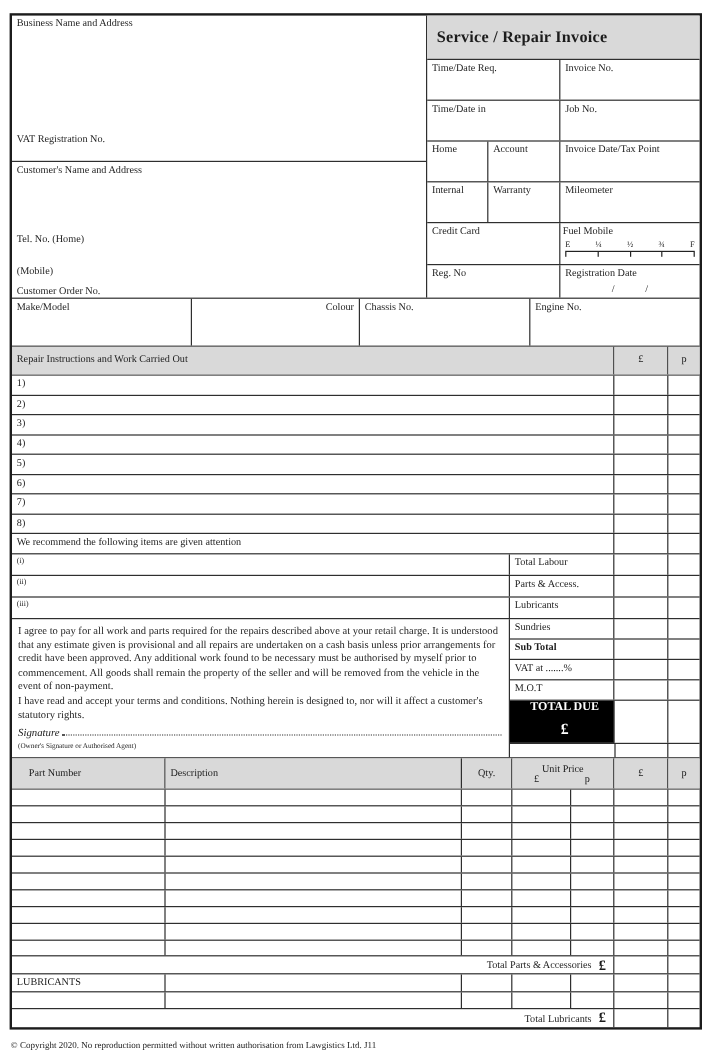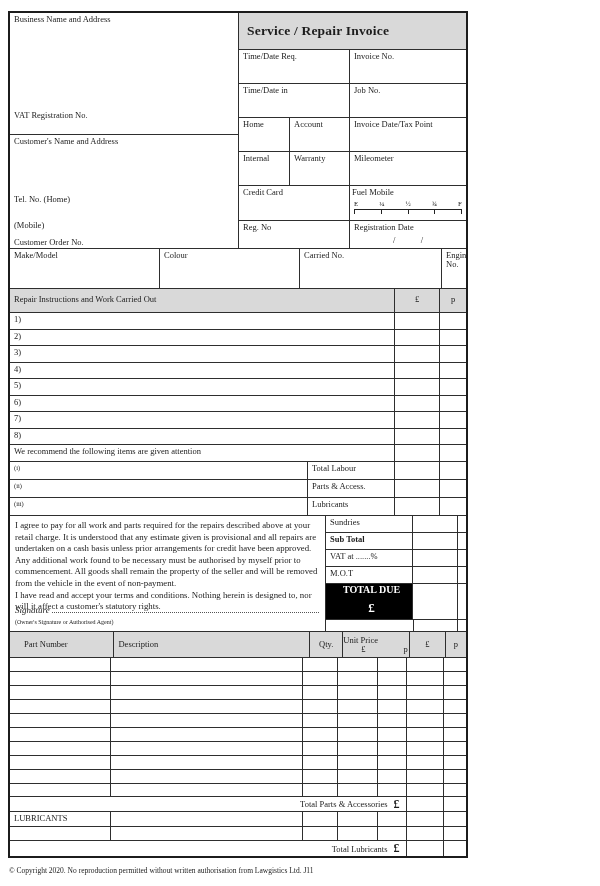--- a/index.html
+++ b/index.html
@@ -1,18 +1,18 @@
 <!DOCTYPE html>
 <html><head>
 <meta charset="utf-8">
 <style>
   html,body{margin:0;padding:0;background:#ffffff;}
   body{width:600px;height:886px;position:relative;font-family:"Liberation Serif","DejaVu Serif",serif;color:#1c1c1c;}
   *{box-sizing:border-box;}
-  .form{position:absolute;left:8px;top:11px;width:460px;height:847px;border:2px solid #1c1c1c;display:flex;flex-direction:column;background:#fff;}
+  .form{position:absolute;left:8px;top:11px;width:577px;height:847px;border:2px solid #1c1c1c;display:flex;flex-direction:column;background:#fff;}
   .row{display:flex;border-bottom:1px solid #2e2e2e;}
   .row.noline{border-bottom:none;}
   .cell{border-right:1px solid #2e2e2e;padding:2px 4px;font-size:8.5px;line-height:1.15;overflow:hidden;position:relative;}
   .cell.last{border-right:none;}
   .gray{background:#d9d9d9;}
   .ctr{display:flex;align-items:center;justify-content:center;padding:0;}
   .colflex{display:flex;flex-direction:column;}
   .title-row{height:37px;display:flex;align-items:center;padding-left:8px;font-size:13.5px;font-weight:bold;letter-spacing:.2px;border-bottom:1px solid #2e2e2e;background:#d9d9d9;}
   .tiny{font-size:6.5px;}
   .fuel-scale{display:flex;justify-content:space-between;width:108px;margin:2px 2px 0 2px;font-size:7px;align-items:flex-end;}
@@ -24,21 +24,21 @@
   .sig-row{position:absolute;left:5px;right:6px;bottom:15px;display:flex;align-items:baseline;}
   .sig-lbl{font-style:italic;font-size:9px;}
   .sig-line{flex:1;border-bottom:1px dotted #555;margin-left:2px;height:9px;}
   .sig-note{position:absolute;left:5px;bottom:5px;font-size:6px;}
   .blackbox{background:#000;color:#fff;display:flex;align-items:center;gap:5px;padding-left:5px;font-weight:bold;border-right:1px solid #2e2e2e;}
   .blackbox .td-lbl{font-size:10px;}
   .blackbox .td-pound{font-size:13px;}
   .tot-merged{display:flex;justify-content:flex-end;align-items:center;gap:6px;padding-right:6px;font-size:8.5px;border-right:1px solid #2e2e2e;}
   .tot-merged .pound-big{font-size:12px;font-weight:bold;}
   .up-head{display:flex;flex-direction:column;justify-content:center;padding:0;}
-  .up-line1{text-align:left;font-size:8.5px;line-height:1;}
+  .up-line1{text-align:center;font-size:8.5px;line-height:1;}
   .up-line2{display:flex;font-size:8.5px;line-height:1;margin-top:1px;}
   .up-line2 span:first-child{margin-left:18px;}
   .up-line2 span:last-child{margin-left:38px;}
   .footer{position:absolute;left:9px;top:866px;font-size:7.5px;color:#222;}
   .abs{position:absolute;}
 </style>
 </head>
 <body>
 
 <div class="form">
@@ -101,22 +101,22 @@
         <div class="cell last" style="flex:1;">
           <span>Registration Date</span>
           <div class="regdate-sep">/            /</div>
         </div>
       </div>
     </div>
   </div>
 
   <div class="row" style="height:40px;">
     <div class="cell" style="width:150px;"><span>Make/Model</span></div>
-    <div class="cell" style="width:140px;"><span>Colour</span></div>
-    <div class="cell" style="width:142px;"><span>Carried No.</span></div>
+    <div class="cell" style="width:140px;text-align:right;"><span>Colour</span></div>
+    <div class="cell" style="width:142px;"><span>Chassis No.</span></div>
     <div class="cell last" style="flex:1;"><span>Engine No.</span></div>
   </div>
 
   <div class="row" style="height:24px;">
     <div class="cell gray" style="flex:1;display:flex;align-items:center;">Repair Instructions and Work Carried Out</div>
     <div class="cell gray ctr" style="width:45px;">£</div>
     <div class="cell gray ctr last" style="width:26px;">p</div>
   </div>
   <div class="row" style="height:17px;">
     <div class="cell" style="flex:1;"><span>1)</span></div>

